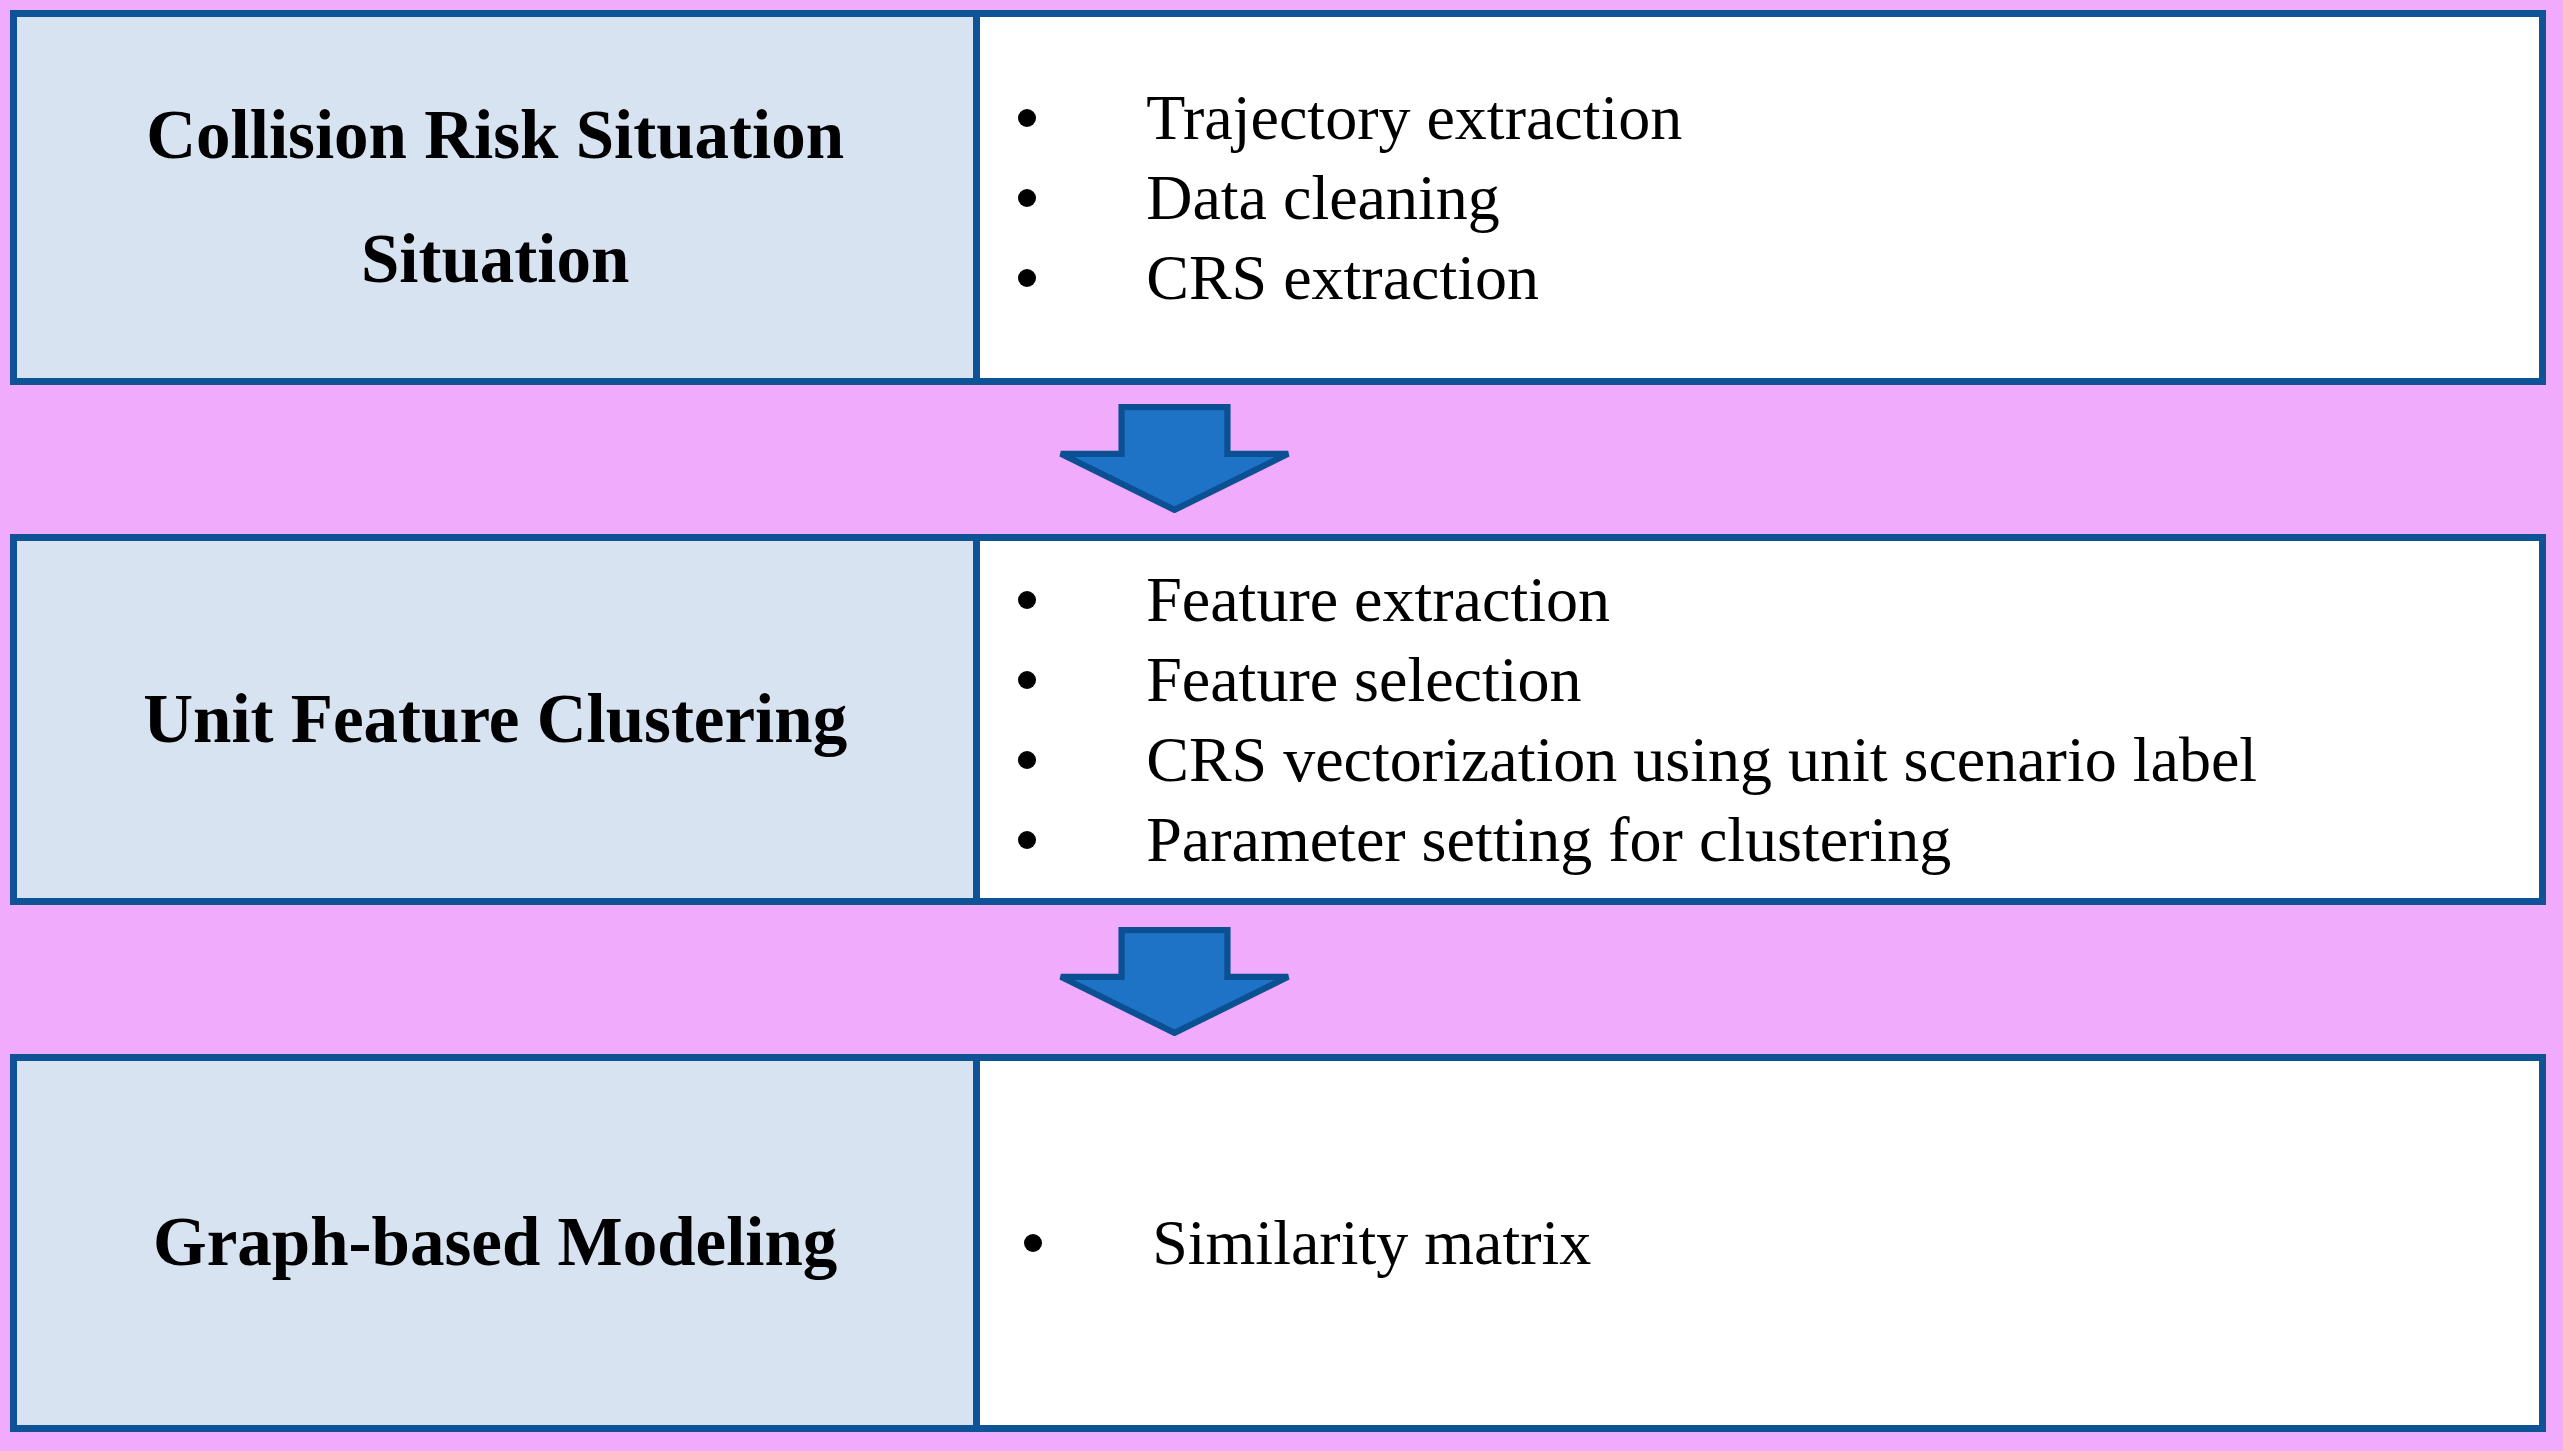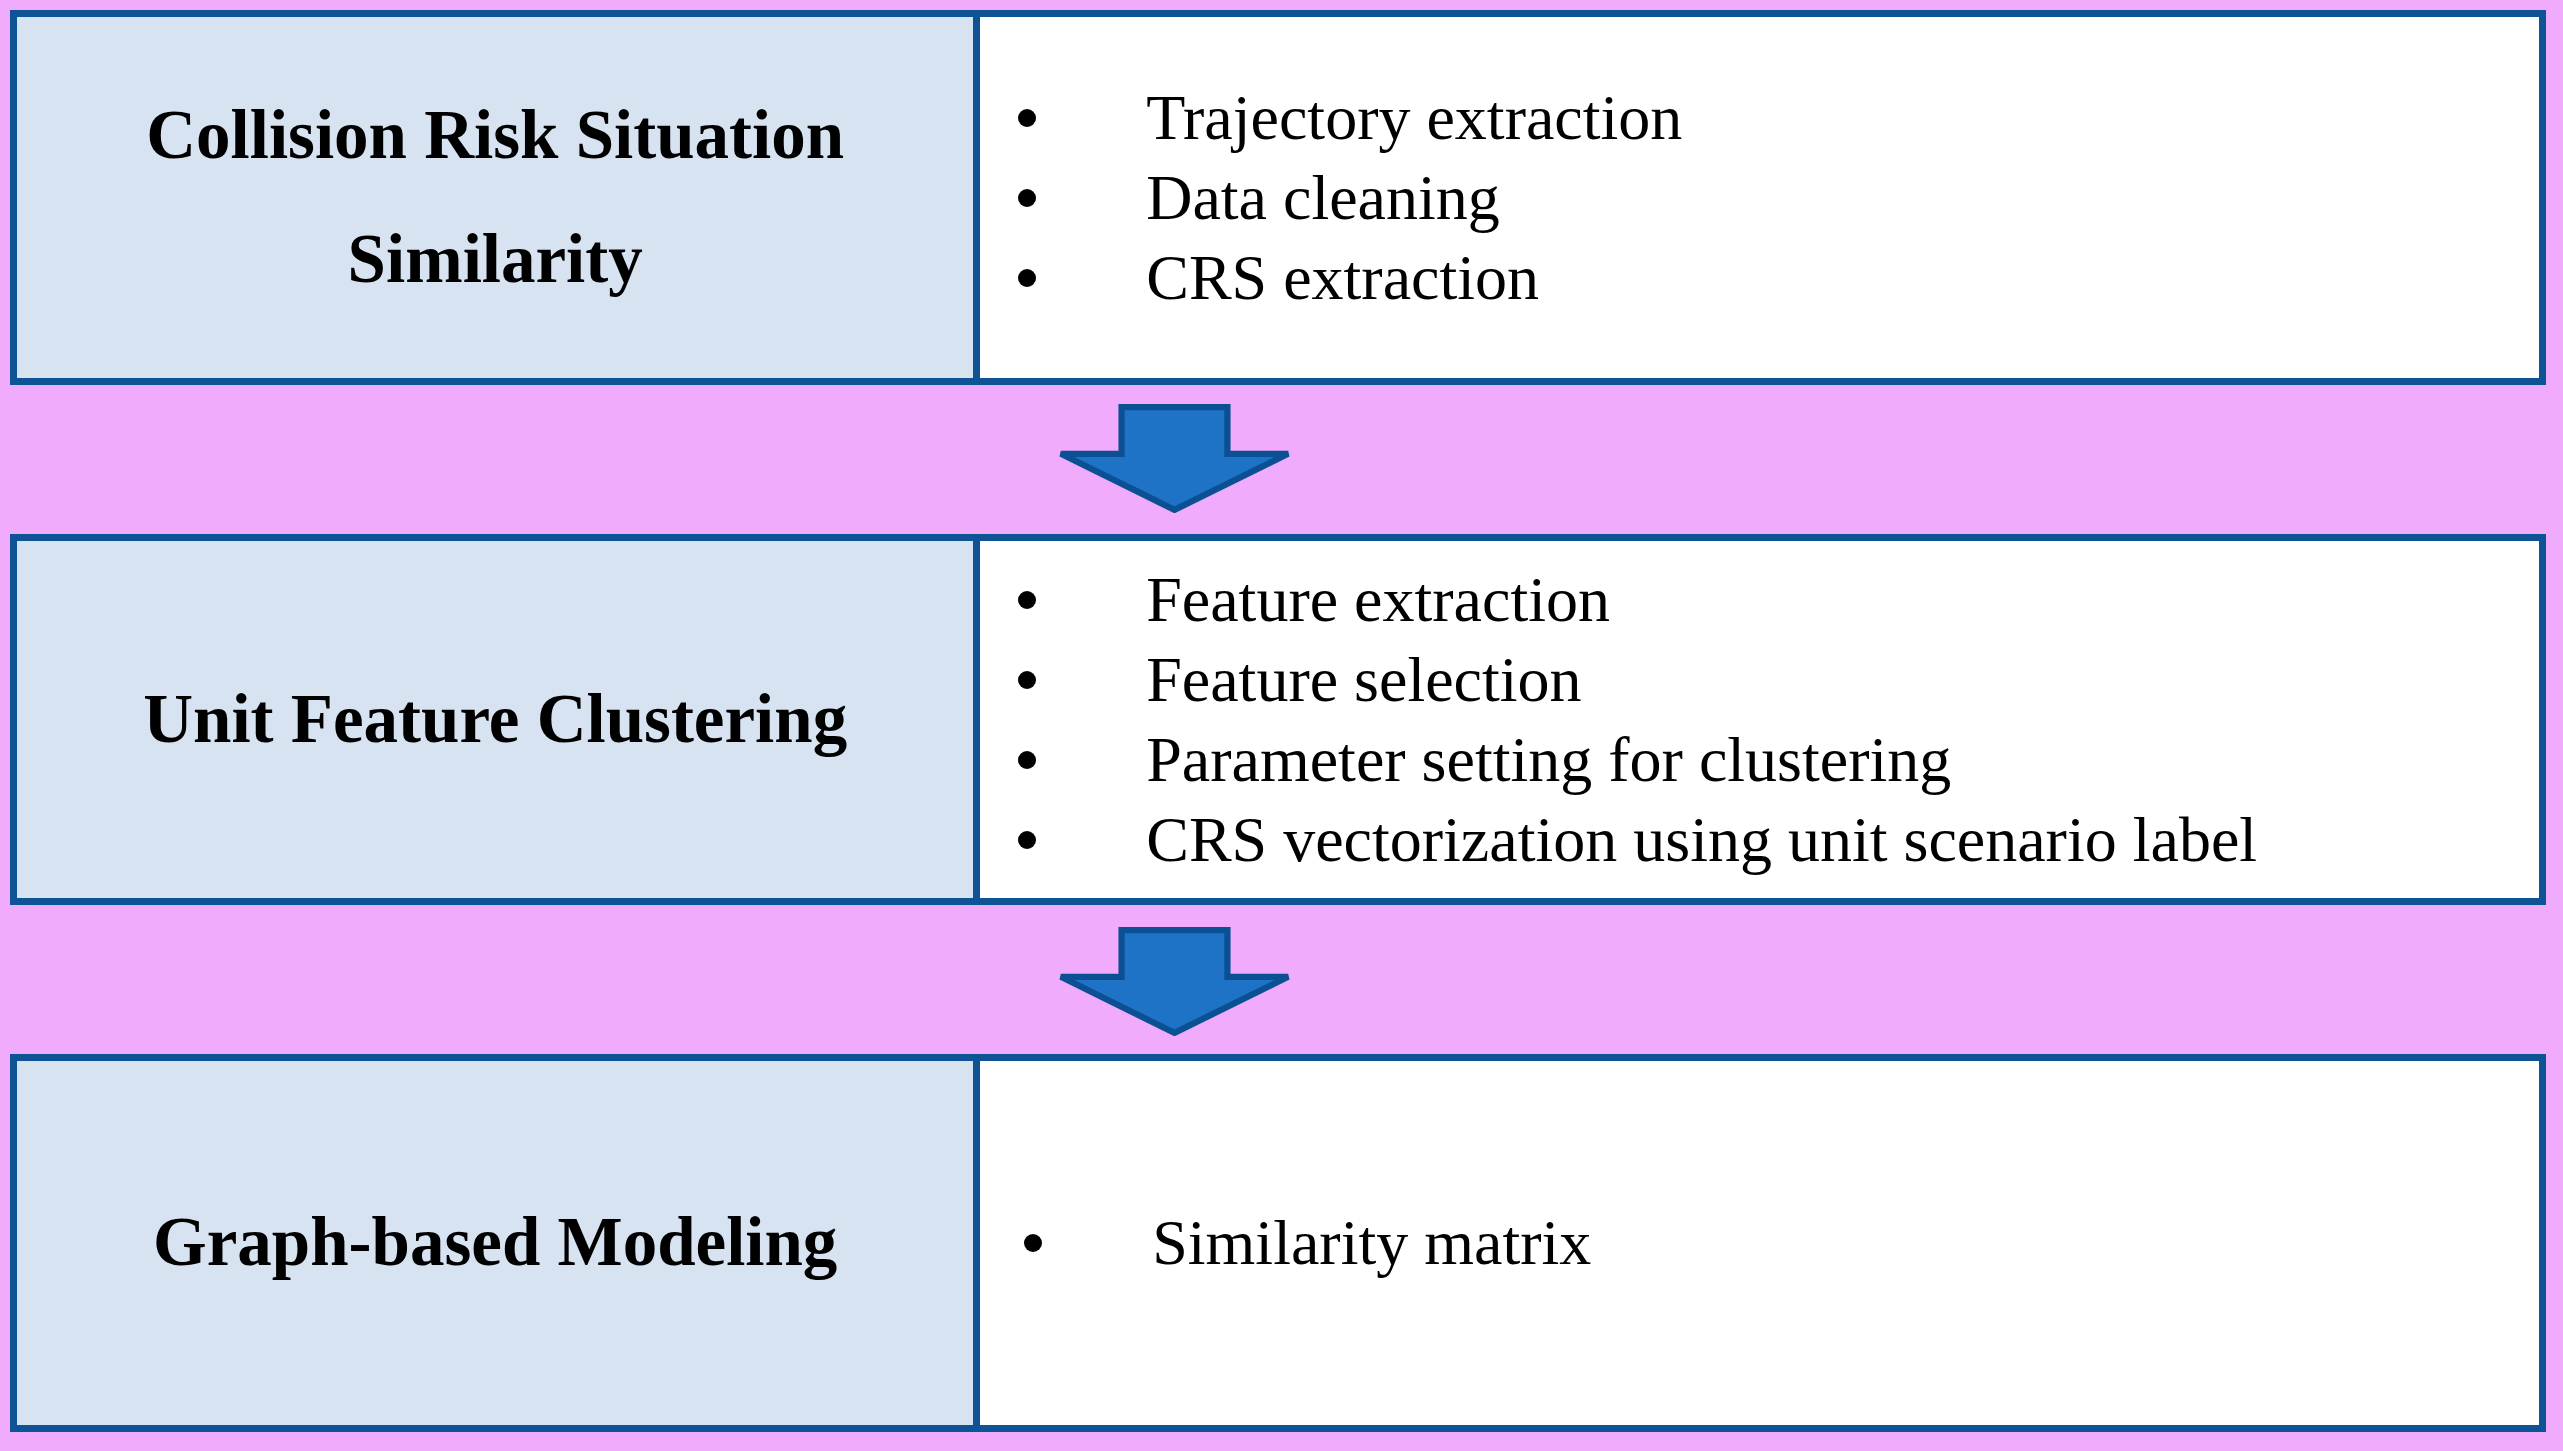--- a/index.html
+++ b/index.html
@@ -57,21 +57,21 @@
 </style>
 </head>
 <body>
 
 <div class="page">
 
   <section class="row row-1">
     <div class="stage-cell">
       <h2 class="stage-title">
         <span class="line">Collision Risk Situation</span>
-        <span class="line">Similarity</span>
+        <span class="line">Situation</span>
       </h2>
     </div>
     <div class="detail-cell">
       <ul class="bullets">
         <li class="bullet"><span class="dot"></span><span class="bullet-text">Trajectory extraction</span></li>
         <li class="bullet"><span class="dot"></span><span class="bullet-text">Data cleaning</span></li>
         <li class="bullet"><span class="dot"></span><span class="bullet-text">CRS extraction</span></li>
       </ul>
     </div>
   </section>
@@ -85,22 +85,22 @@
   <section class="row row-2">
     <div class="stage-cell">
       <h2 class="stage-title">
         <span class="line">Unit Feature Clustering</span>
       </h2>
     </div>
     <div class="detail-cell">
       <ul class="bullets">
         <li class="bullet"><span class="dot"></span><span class="bullet-text">Feature extraction</span></li>
         <li class="bullet"><span class="dot"></span><span class="bullet-text">Feature selection</span></li>
+        <li class="bullet"><span class="dot"></span><span class="bullet-text">CRS vectorization using unit scenario label</span></li>
         <li class="bullet"><span class="dot"></span><span class="bullet-text">Parameter setting for clustering</span></li>
-        <li class="bullet"><span class="dot"></span><span class="bullet-text">CRS vectorization using unit scenario label</span></li>
       </ul>
     </div>
   </section>
 
   <div class="arrow arrow-2">
     <svg viewBox="0 0 300 140" xmlns="http://www.w3.org/2000/svg" aria-hidden="true">
       <polygon points="82,4 218,4 218,64 296,64 150,136 4,64 82,64"></polygon>
     </svg>
   </div>
 

